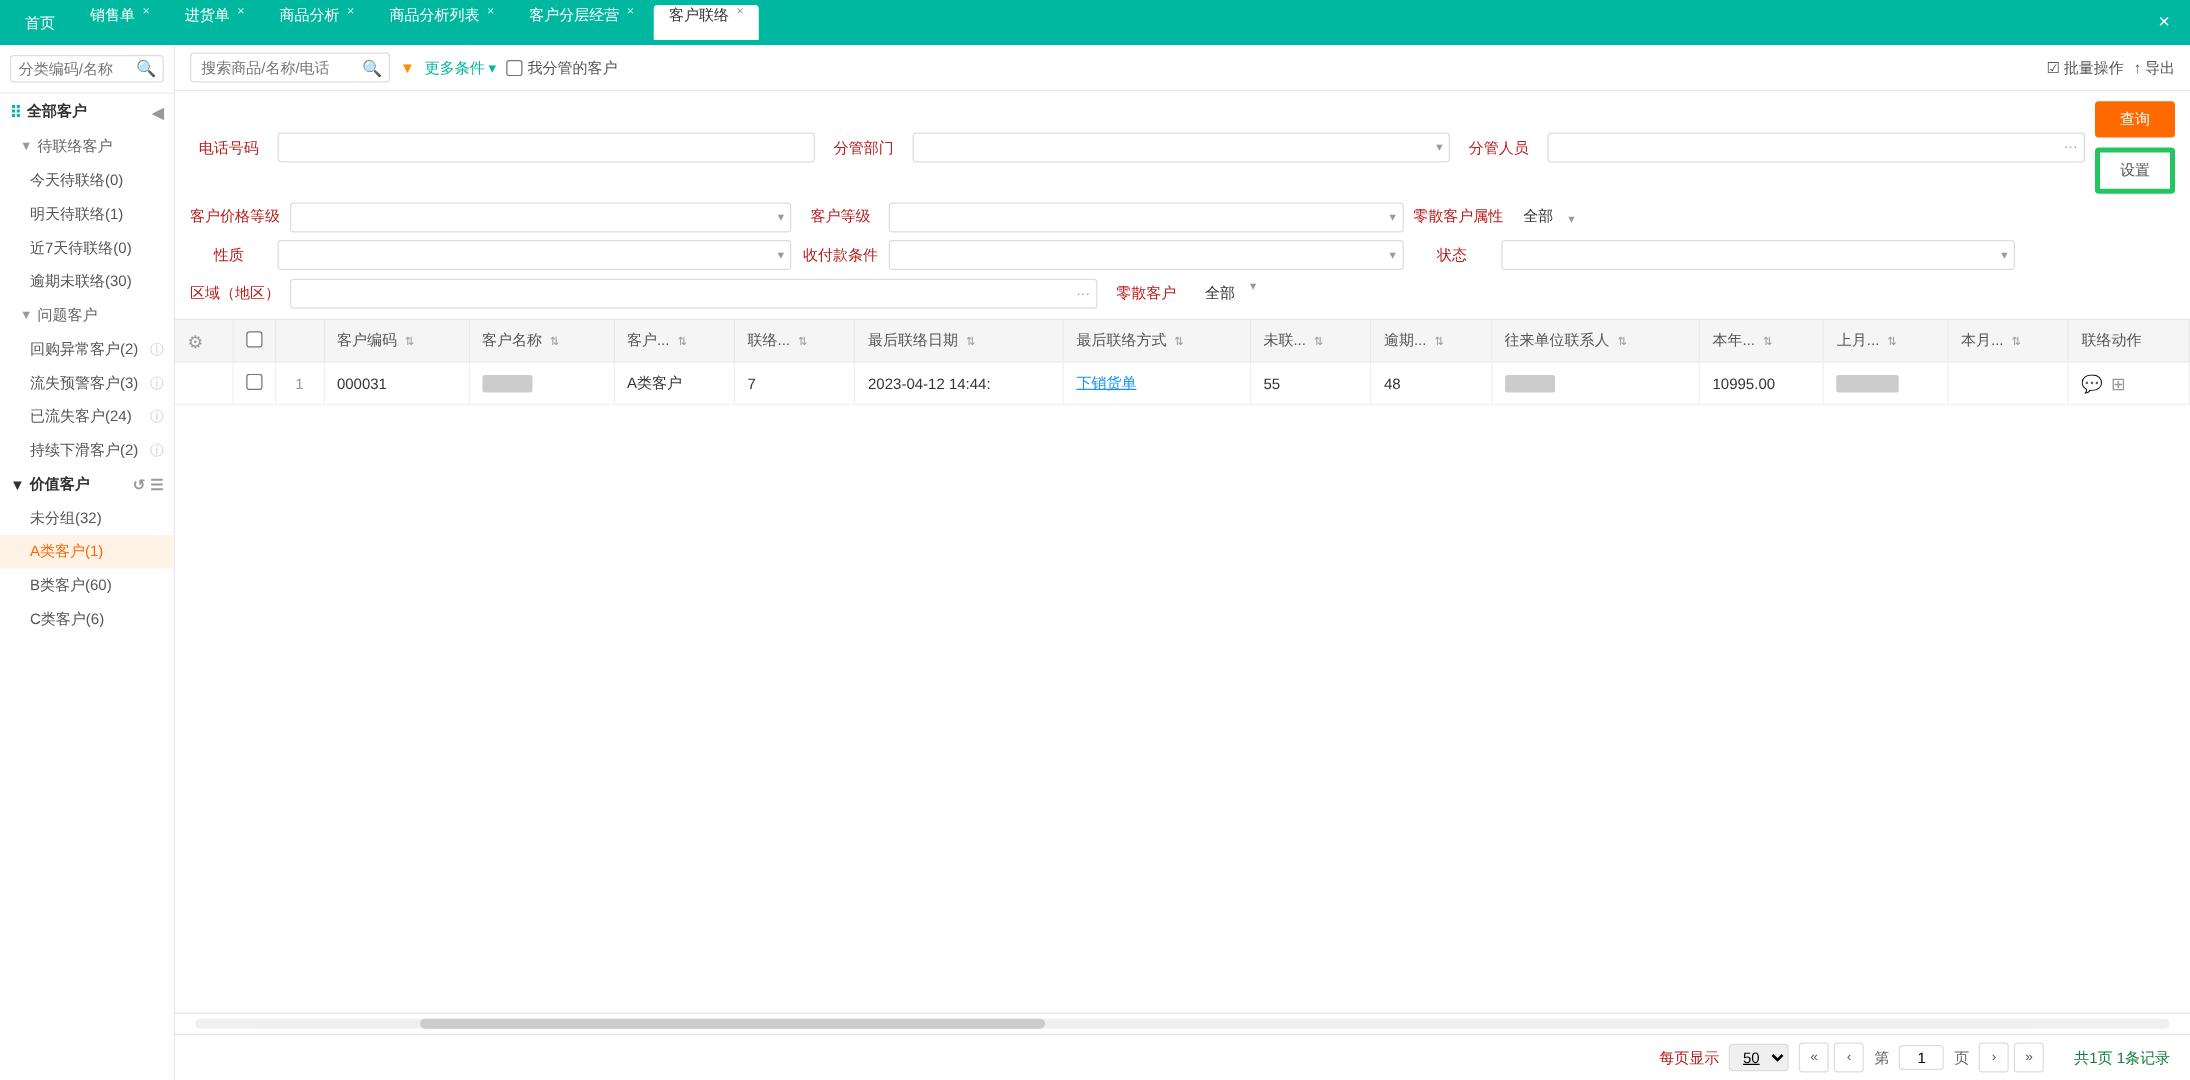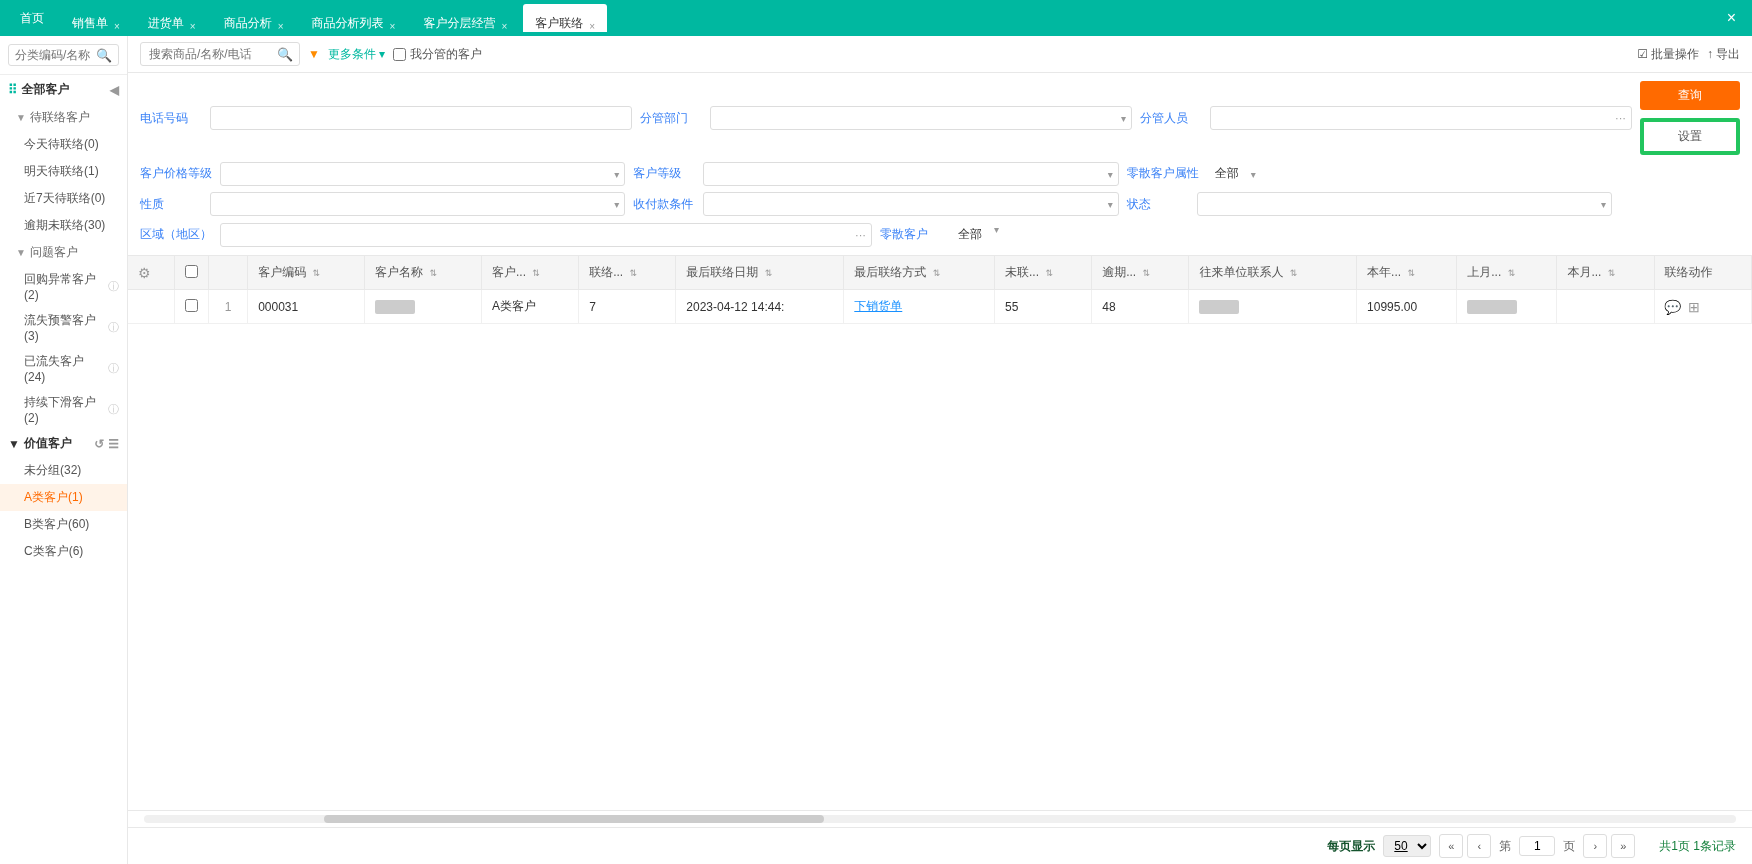--- a/index.html
+++ b/index.html
@@ -12,21 +12,21 @@
       display: flex;
       align-items: center;
       padding: 0 8px;
       gap: 4px;
     }
     .nav-tab {
       height: 28px;
       padding: 0 12px;
       border-radius: 3px 3px 0 0;
       display: flex;
-      align-items: flex-end;
+      align-items: flex-start;
       gap: 6px;
       cursor: pointer;
       color: #fff;
       font-size: 12px;
       white-space: nowrap;
     }
     .nav-tab.active {
       background: #fff;
       color: #333;
     }
@@ -55,21 +55,21 @@
     }
 
     
     .main-layout {
       display: flex;
       height: calc(864px - 36px);
     }
 
     
     .sidebar {
-      width: 128px;
+      width: 140px;
       background: #fff;
       border-right: 1px solid #e8e8e8;
       display: flex;
       flex-direction: column;
       overflow-y: auto;
     }
     .sidebar-search {
       padding: 8px;
       border-bottom: 1px solid #eee;
     }
@@ -238,24 +238,24 @@
       margin-bottom: 6px;
     }
     .filter-row:last-child { margin-bottom: 0; }
     .filter-field {
       display: flex;
       align-items: center;
       flex: 1;
       min-width: 0;
     }
     .filter-label {
-      color: #3b82f6;
+      color: #b91c1c;
       white-space: nowrap;
       min-width: 70px;
-      text-align: left;
+      text-align: center;
       padding-right: 8px;
     }
     .filter-input-wrap {
       flex: 1;
       position: relative;
     }
     .filter-input {
       width: 100%;
       border: 1px solid #ddd;
       border-radius: 3px;
@@ -282,21 +282,21 @@
       transform: translateY(-50%);
       color: #999;
       font-size: 10px;
       pointer-events: none;
     }
     .query-btn {
       background: #ff6a00;
       color: #fff;
       border: none;
       border-radius: 3px;
-      padding: 6px 38px;
+      padding: 6px 20px;
       cursor: pointer;
       font-size: 12px;
       white-space: nowrap;
     }
     .settings-btn {
       background: #fff;
       color: #555;
       border: 4px solid #22c55e;
       border-radius: 3px;
       padding: 6px 16px;
@@ -379,21 +379,21 @@
     
     .bottom-bar {
       background: #fff;
       border-top: 1px solid #e8e8e8;
       padding: 6px 16px;
       display: flex;
       align-items: center;
       gap: 8px;
       justify-content: flex-end;
     }
-    .page-size-label { color: #14532d; font-weight: bold; }
+    .page-size-label { color: #b91c1c; }
     .page-size-select {
       border: 1px solid #ddd;
       border-radius: 3px;
       padding: 2px 6px;
       font-size: 12px;
       outline: none;
       text-decoration: underline;
     }
     .pagination {
       display: flex;

